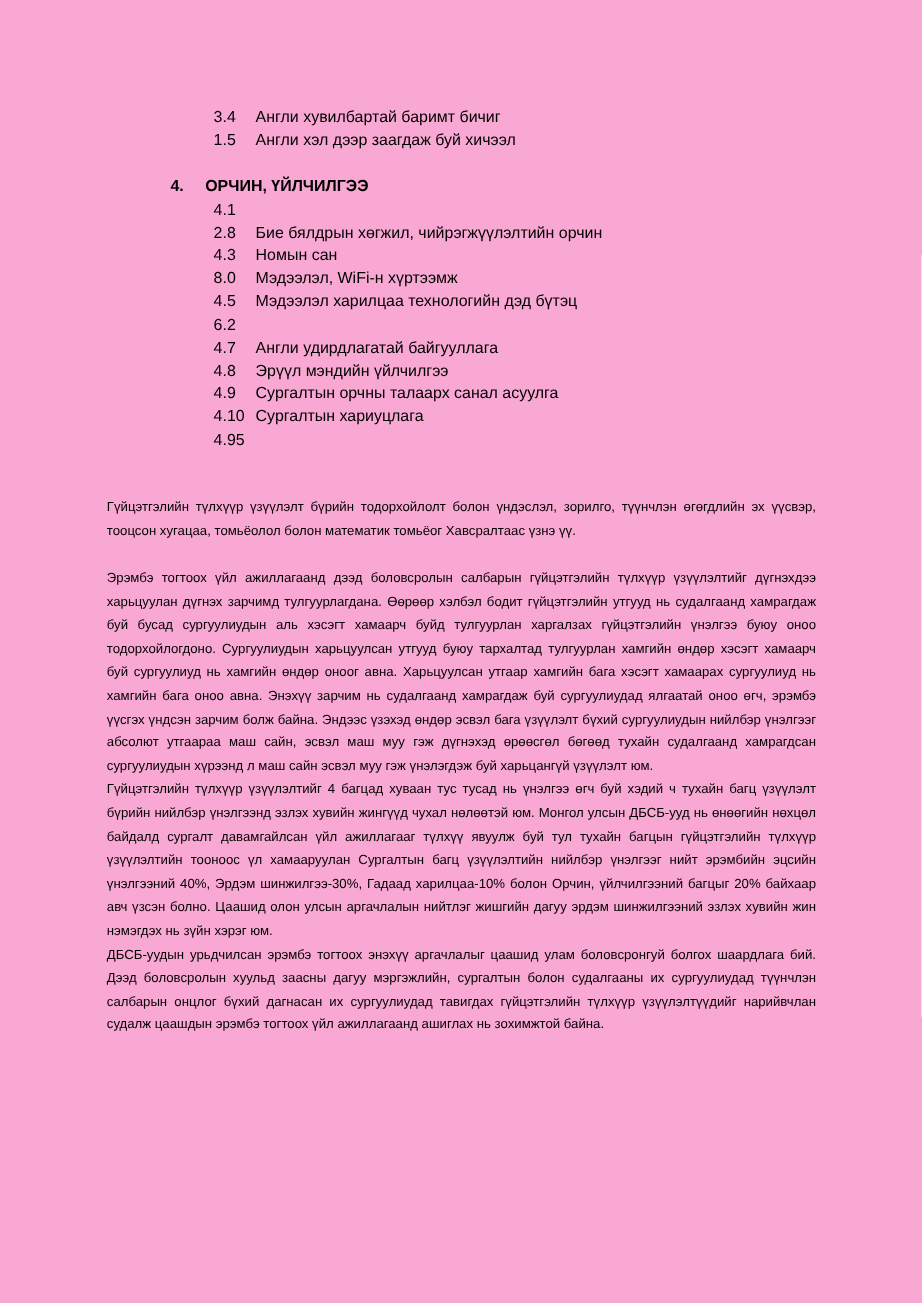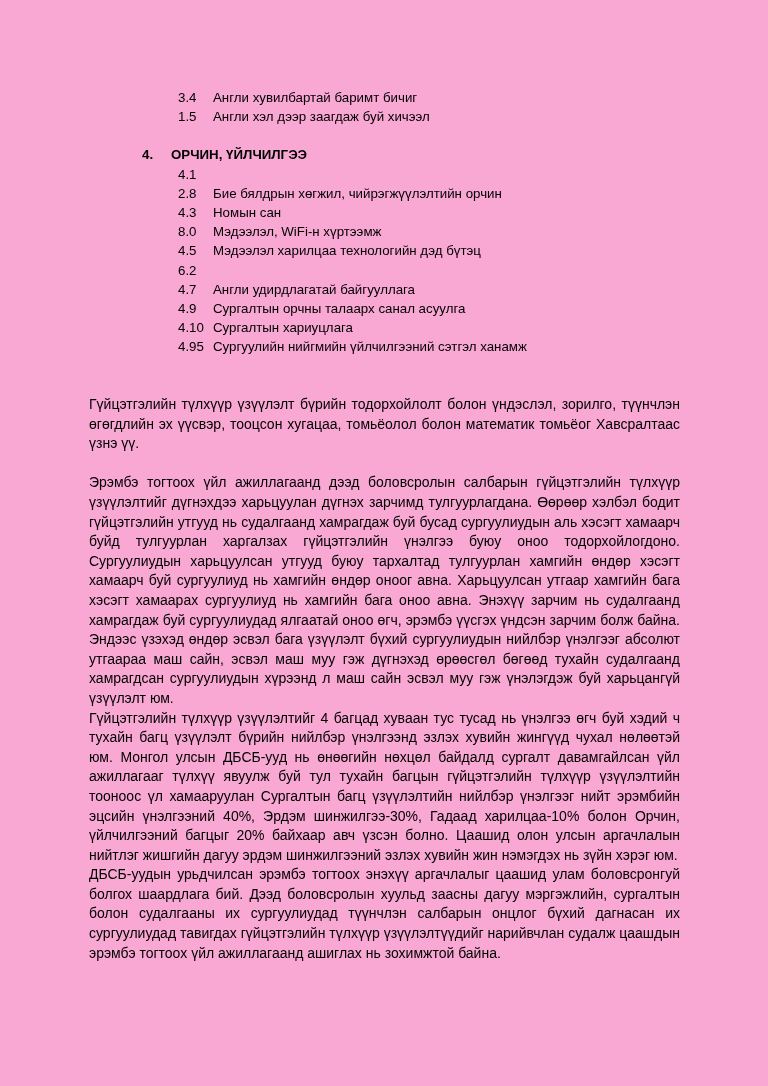--- a/index.html
+++ b/index.html
@@ -53,21 +53,21 @@
     margin-top: 19px;
   }
   .outline-row.level1 .num {
     width: 29px;
     margin-left: 53px;   
     font-weight: bold;
   }
 
   
   .para {
-    font-size: 14px;
+    font-size: 11px;
     line-height: 19.6px;
     text-align: justify;
     text-justify: inter-word;
     margin: 0;
     hyphens: none;
   }
   .para.spaced { margin-top: 19.5px; }
   .para.tight  { margin-top: 0px; }
   .block-gap-lg { height: 19px; }
 </style>
@@ -120,34 +120,37 @@
 
       <div class="outline-row level2">
         <span class="num">6.2</span>
       </div>
 
       <div class="outline-row level2">
         <span class="num">4.7</span>
         <span class="lbl">Англи удирдлагатай байгууллага</span>
       </div>
 
+      <div class="outline-row level2">
+        <span class="num">4.8</span>
+        <span class="lbl">Эрүүл мэндийн үйлчилгээ</span>
+      </div>
 
       <div class="outline-row level2">
         <span class="num">4.9</span>
         <span class="lbl">Сургалтын орчны талаарх санал асуулга</span>
       </div>
 
       <div class="outline-row level2">
         <span class="num">4.10</span>
         <span class="lbl">Сургалтын хариуцлага</span>
       </div>
 
       <div class="outline-row level2">
         <span class="num">4.95</span>
-        <span class="lbl">Сургуулийн нийгмийн үйлчилгээний сэтгэл ханамж</span>
       </div>
 
     </div>
 
     <div class="block-gap-lg"></div>
 
     <p class="para spaced">Гүйцэтгэлийн түлхүүр үзүүлэлт бүрийн тодорхойлолт болон үндэслэл, зорилго, түүнчлэн өгөгдлийн эх үүсвэр, тооцсон хугацаа, томьёолол болон математик томьёог Хавсралтаас үзнэ үү.</p>
 
     <p class="para spaced">Эрэмбэ тогтоох үйл ажиллагаанд дээд боловсролын салбарын гүйцэтгэлийн түлхүүр үзүүлэлтийг дүгнэхдээ харьцуулан дүгнэх зарчимд тулгуурлагдана. Өөрөөр хэлбэл бодит гүйцэтгэлийн утгууд нь судалгаанд хамрагдаж буй бусад сургуулиудын аль хэсэгт хамаарч буйд тулгуурлан харгалзах гүйцэтгэлийн үнэлгээ буюу оноо тодорхойлогдоно. Сургуулиудын харьцуулсан утгууд буюу тархалтад тулгуурлан хамгийн өндөр хэсэгт хамаарч буй сургуулиуд нь хамгийн өндөр оноог авна. Харьцуулсан утгаар хамгийн бага хэсэгт хамаарах сургуулиуд нь хамгийн бага оноо авна. Энэхүү зарчим нь судалгаанд хамрагдаж буй сургуулиудад ялгаатай оноо өгч, эрэмбэ үүсгэх үндсэн зарчим болж байна. Эндээс үзэхэд өндөр эсвэл бага үзүүлэлт бүхий сургуулиудын нийлбэр үнэлгээг абсолют утгаараа маш сайн, эсвэл маш муу гэж дүгнэхэд өрөөсгөл бөгөөд тухайн судалгаанд хамрагдсан сургуулиудын хүрээнд л маш сайн эсвэл муу гэж үнэлэгдэж буй харьцангүй үзүүлэлт юм.</p>
 

